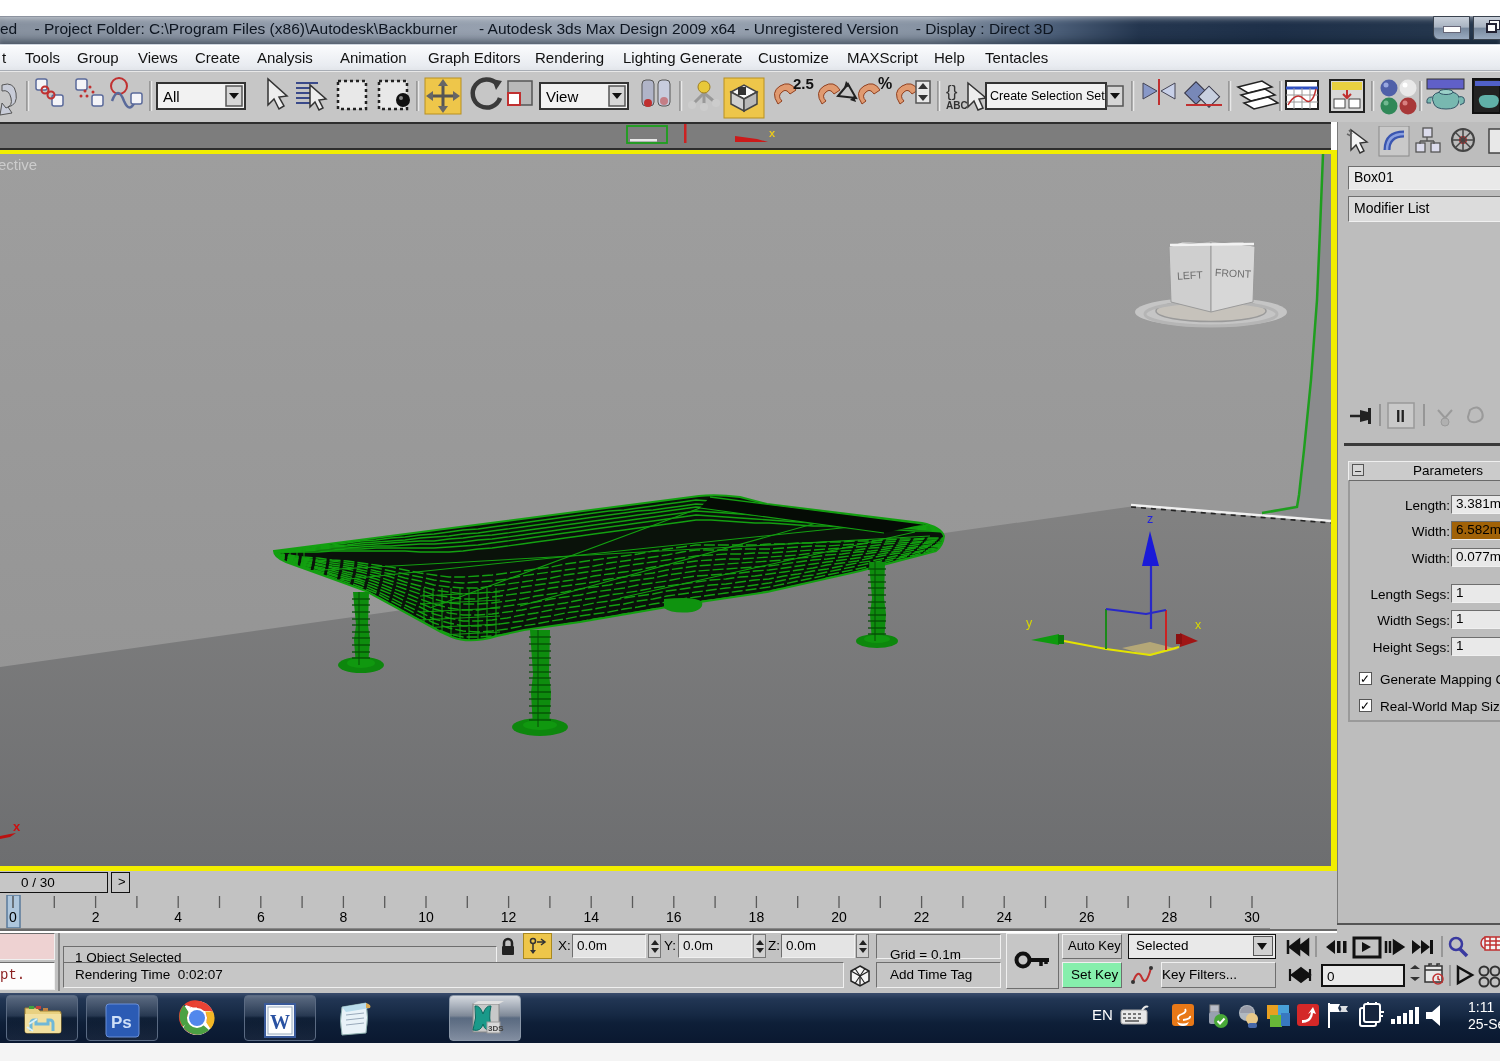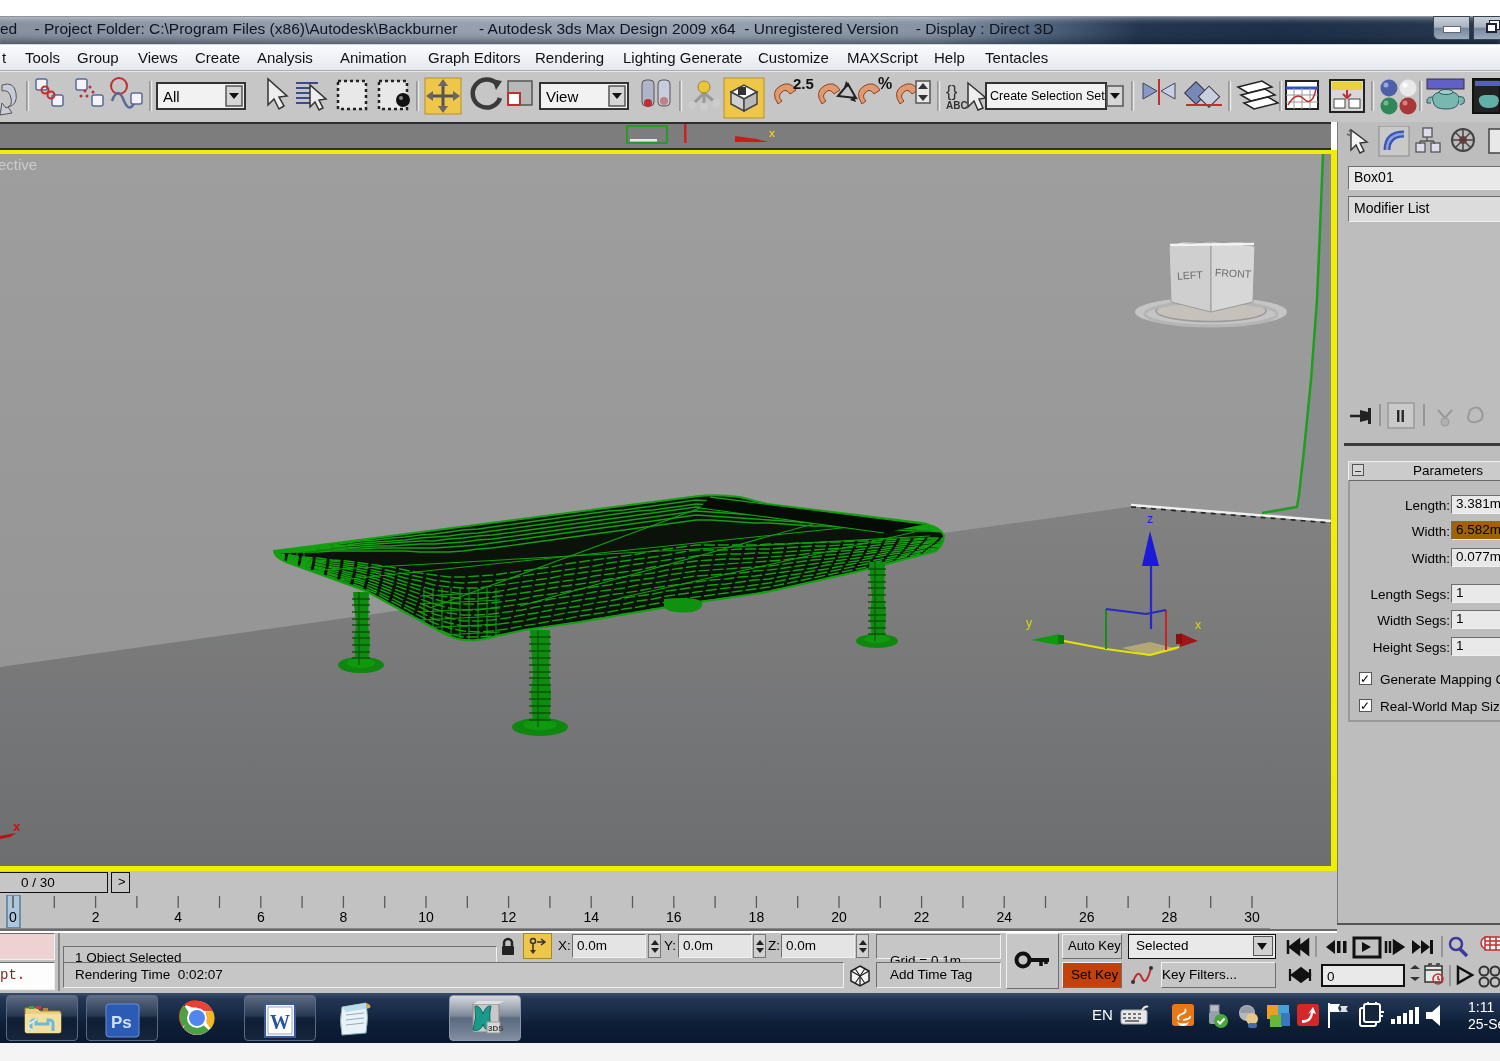--- a/index.html
+++ b/index.html
@@ -572,39 +572,39 @@
     </div>
     <div class="abs f13" style="left:558px;top:5px;">X:</div>
     <div class="abs sunken f13" style="left:572px;top:1px;width:74px;height:24px;background:#e4e4e4;padding:3px 0 0 4px;">0.0m</div>
     <div class="abs spin" style="left:648px;top:1px;"></div>
     <div class="abs f13" style="left:664px;top:5px;">Y:</div>
     <div class="abs sunken f13" style="left:678px;top:1px;width:74px;height:24px;background:#e4e4e4;padding:3px 0 0 4px;">0.0m</div>
     <div class="abs spin" style="left:753px;top:1px;"></div>
     <div class="abs f13" style="left:768px;top:5px;">Z:</div>
     <div class="abs sunken f13" style="left:781px;top:1px;width:74px;height:24px;background:#e4e4e4;padding:3px 0 0 4px;">0.0m</div>
     <div class="abs spin" style="left:856px;top:1px;"></div>
-    <div class="abs sunken f13" style="left:876px;top:1px;width:125px;height:25px;background:#c6c6c6;padding:18px 0 0 13px;">Grid = 0.1m</div>
+    <div class="abs sunken f13" style="left:876px;top:1px;width:125px;height:25px;background:#c6c6c6;padding:12px 0 0 13px;">Grid = 0.1m</div>
 
     <div class="abs sunken f13" style="left:63px;top:29px;width:781px;height:26px;background:#c6c6c6;padding:4px 0 0 11px;">Rendering Time&nbsp;&nbsp;0:02:07</div>
     <svg class="abs" style="left:848px;top:31px" width="24" height="24">
       <polygon points="12,2 21,7 21,17 12,22 3,17 3,7" fill="#f4f4f4" stroke="#222" stroke-width="1.5"></polygon>
       <path d="M3,7 l9,5 l9,-5 M12,12 l0,10" stroke="#222" stroke-width="1.3" fill="none"></path>
       <path d="M7,4.5 l10,15 M17,4.5 l-10,15" stroke="#222" stroke-width="1.1" fill="none"></path>
     </svg>
     <div class="abs sunken f13" style="left:876px;top:29px;width:125px;height:26px;background:#c6c6c6;padding:4px 0 0 13px;">Add Time Tag</div>
 
     <div class="abs raised" style="left:1006px;top:0px;width:53px;height:56px;background:#c6c6c6;">
       <svg width="50" height="53">
         <circle cx="16" cy="26" r="6.5" fill="none" stroke="#111" stroke-width="4"></circle>
         <line x1="22" y1="26" x2="42" y2="26" stroke="#111" stroke-width="4"></line>
         <path d="M34,26 l0,6 m5,-6 l0,4" stroke="#111" stroke-width="3.5"></path>
       </svg>
     </div>
     <div class="abs raised f13" style="left:1062px;top:1px;width:60px;height:25px;background:#c6c6c6;padding:3px 0 0 5px;white-space:nowrap;font-size:13px;">Auto Key</div>
-    <div class="abs raised f13" style="left:1062px;top:29px;width:60px;height:26px;background:#c2410c;padding:4px 0 0 8px;">Set Key</div>
+    <div class="abs raised f13" style="left:1062px;top:29px;width:60px;height:26px;background:#86efac;padding:4px 0 0 8px;">Set Key</div>
     <div class="abs blk f13" style="left:1128px;top:1px;width:148px;height:25px;background:#e9e9e9;padding:3px 0 0 7px;">Selected</div>
     <div class="abs" style="left:1253px;top:3px;width:20px;height:20px;background:#d0d0d0;border:1.5px solid #555;">
       <div style="width:0;height:0;border:5px solid transparent;border-top:7px solid #111;margin:6px 0 0 3px;"></div>
     </div>
     <svg class="abs" style="left:1130px;top:31px" width="26" height="24">
       <path d="M3,18 q5,-14 9,-4 q4,9 9,-10" fill="none" stroke="#c03030" stroke-width="2"></path>
       <circle cx="3" cy="18" r="2" fill="#333"></circle>
         <circle cx="21" cy="4" r="2" fill="#333"></circle>
     </svg>
     <div class="abs raised f13" style="left:1161px;top:29px;width:115px;height:26px;background:#c6c6c6;text-align:left;padding-top:4px;">Key Filters...</div>

